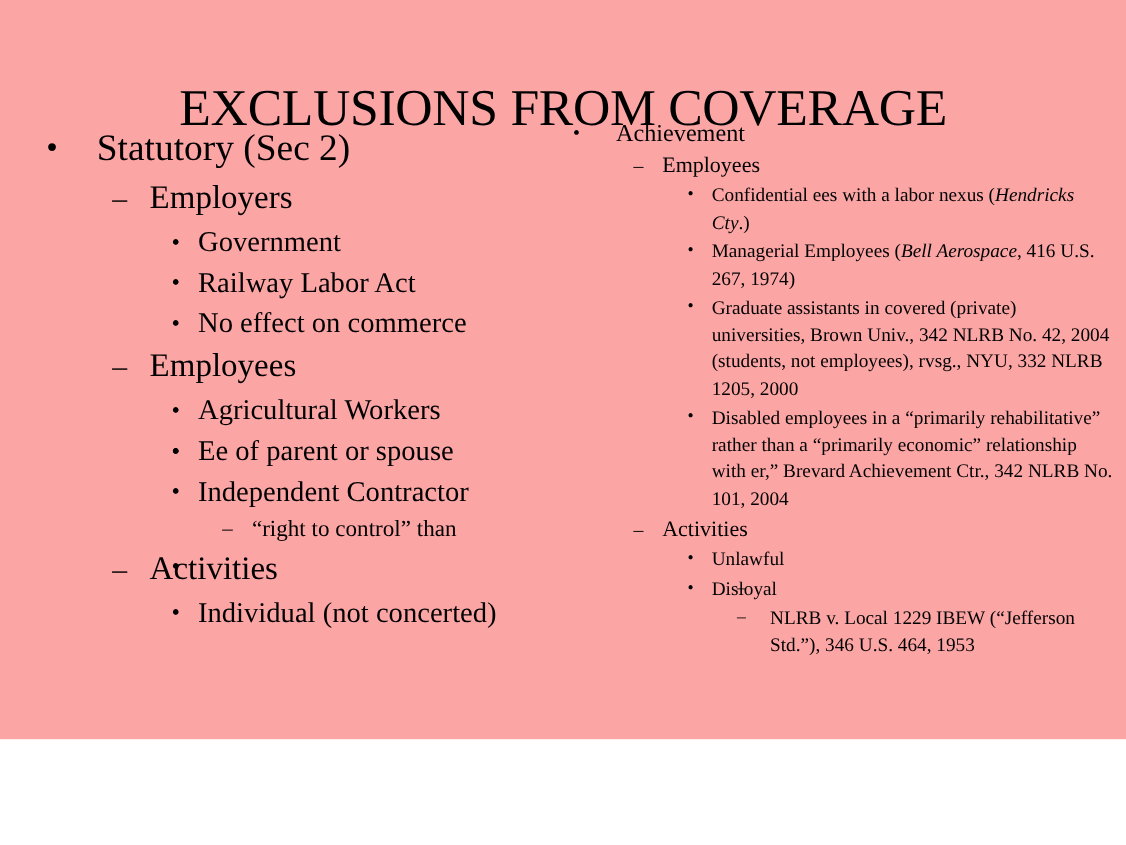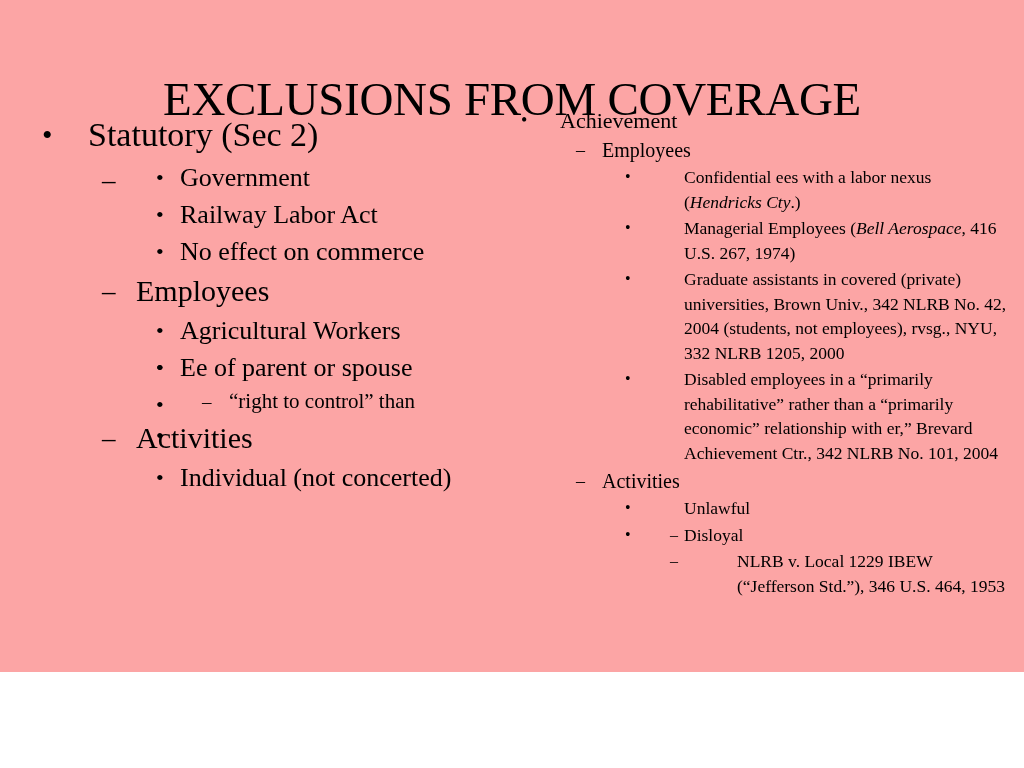--- a/index.html
+++ b/index.html
@@ -126,38 +126,39 @@
   .R .lvl3 .mark { left: 113px; font-size: 16px; line-height: 24.5px; }
 
   .R .lvl4 {
     font-size: 17.5px;
     line-height: 24.5px;
     padding-left: 188px;
     margin-bottom: 2px;
   }
   .R .lvl4 .mark { left: 158px; font-size: 16px; line-height: 24.5px; }
 
-  .R .lvl3 .txt, .R .lvl4 .txt { text-indent: 0; margin-left: 37px; }
+  .R .lvl3 .txt, .R .lvl4 .txt { text-indent: 0; }
 
   i, .it { font-style: italic; }
 </style>
 </head>
 <body>
 
 <div class="slide">
 
   <h1 class="slide-title">EXCLUSIONS FROM COVERAGE</h1>
 
   <div class="col-left L" id="left-col">
       <div class="row lvl1">
         <span class="mark">•</span>
         <span class="txt">Statutory (Sec 2)</span>
       </div>
       <div class="row lvl2">
         <span class="mark">–</span>
+        <span class="txt">Employers</span>
       </div>
       <div class="row lvl3">
         <span class="mark">•</span>
         <span class="txt">Government</span>
       </div>
       <div class="row lvl3">
         <span class="mark">•</span>
         <span class="txt">Railway Labor Act</span>
       </div>
       <div class="row lvl3">
@@ -174,20 +175,21 @@
       </div>
       <div class="row lvl3">
         <span class="mark">•</span>
       </div>
       <div class="row lvl3">
         <span class="mark">•</span>
         <span class="txt">Ee of parent or spouse</span>
       </div>
       <div class="row lvl3">
         <span class="mark">•</span>
+        <span class="txt">Independent Contractor</span>
       </div>
       <div class="row lvl4">
         <span class="mark">–</span>
         <span class="txt">“right to control” than</span>
       </div>
       <div class="row lvl3">
         <span class="mark">•</span>
       </div>
       <div class="row lvl2">
         <span class="mark">–</span>

